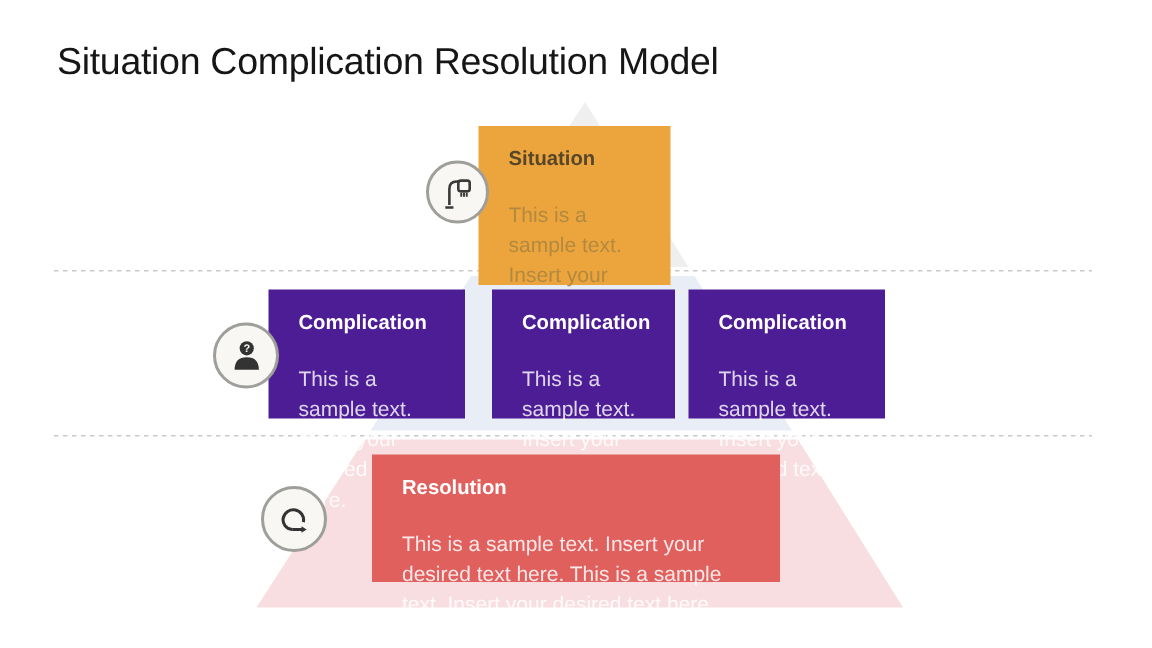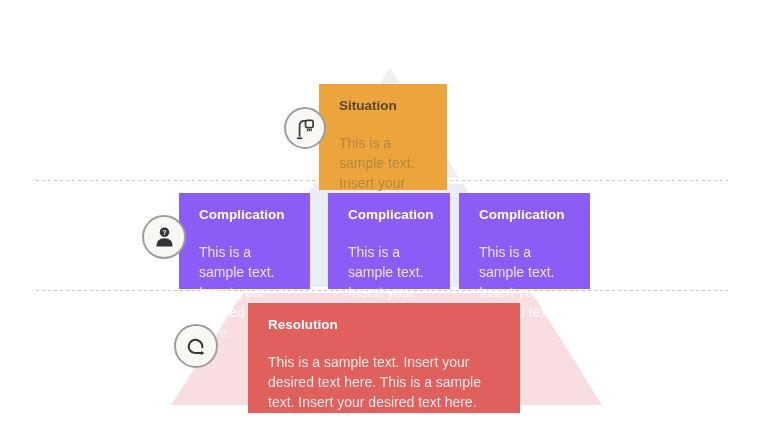--- a/index.html
+++ b/index.html
@@ -29,48 +29,49 @@
     font-size:13.5px;font-weight:700;line-height:1.3;
   }
   .box .b{
     font-size:14px;line-height:1.45;margin-top:18px;
   }
 
   .box-situation{left:319px;top:84px;width:128px;height:106px;background:#ECA53C;}
   .box-situation .h{color:#57472A;}
   .box-situation .b{color:#B3893F;}
 
-  .box-complication{background:#8b5cf6;top:193px;height:96px;}
+  .box-complication{background:#4c1d95;top:193px;height:86px;}
   .box-complication .h{color:#FFFFFF;}
   .box-complication .b{color:rgba(255,255,255,0.82);}
   .box-c1{left:179px;width:131px;}
   .box-c2{left:328px;width:122px;}
   .box-c3{left:459px;width:131px;}
 
-  .box-resolution{left:248px;top:303px;width:272px;height:110px;background:#E0605E;}
+  .box-resolution{left:248px;top:303px;width:272px;height:85px;background:#E0605E;}
   .box-resolution .h{color:#FFFFFF;}
   .box-resolution .b{color:rgba(255,255,255,0.85);padding-right:4px;}
 
   .icon-circle{
     position:absolute;z-index:3;
     border-radius:50%;
     background:#F8F7F4;
     border:2px solid #9E9E9A;
     box-sizing:border-box;
     display:flex;align-items:center;justify-content:center;
   }
   .circ-situation{left:284px;top:107px;width:42px;height:42px;}
   .circ-complication{left:142px;top:215px;width:44px;height:44px;}
   .circ-resolution{left:174px;top:324px;width:44px;height:44px;}
 </style>
 </head>
 <body>
 
 <div class="slide">
 
+  <div class="slide-title">Situation Complication Resolution Model</div>
 
   <svg class="pyramid-svg" width="768" height="432" viewBox="0 0 768 432">
     <polygon points="390,68 459,178 318,178" fill="#EFEFEF"></polygon>
     <polygon points="314,184 463,184 528,287 247,287" fill="#E8EDF6"></polygon>
     <polygon points="243,293 532,293 602,405 171,405" fill="#F8DEE1"></polygon>
     <line x1="36" y1="180.5" x2="728" y2="180.5" stroke="#C9C9C9" stroke-width="1" stroke-dasharray="3 3"></line>
     <line x1="36" y1="290.5" x2="728" y2="290.5" stroke="#C9C9C9" stroke-width="1" stroke-dasharray="3 3"></line>
   </svg>
 
   <div class="box box-situation">

